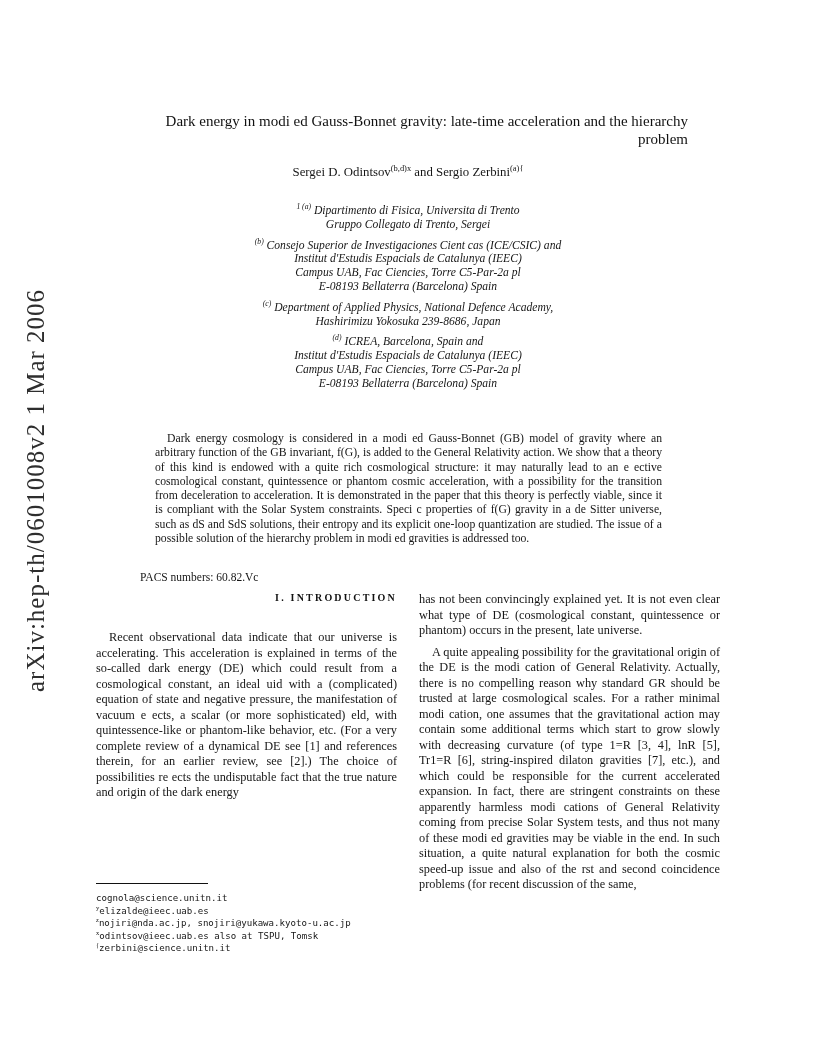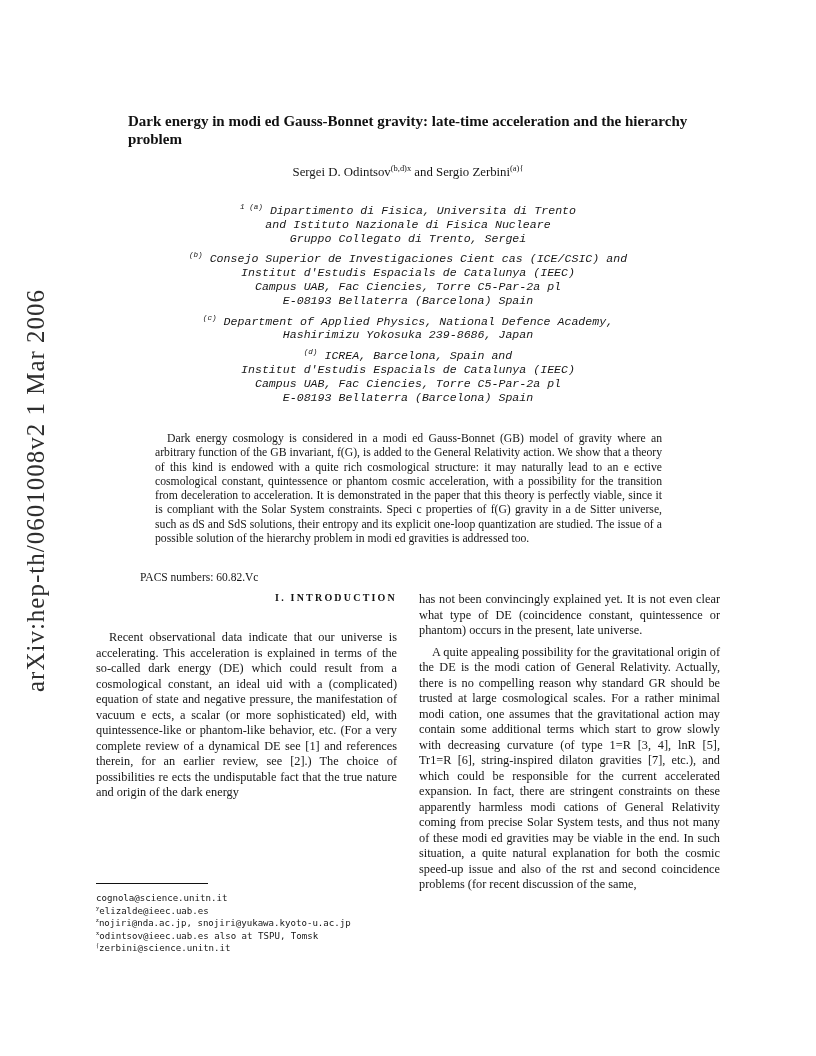--- a/index.html
+++ b/index.html
@@ -19,36 +19,36 @@
     transform-origin: 0 0;
     transform: rotate(-90deg);
     white-space: nowrap;
     font-size: 25px;
     letter-spacing: 1px;
     color: #2e2e2e;
   }
 
   .title {
     position: absolute; top: 112px; left: 128px; width: 560px;
-    text-align: left; font-size: 15px; line-height: 18px; color:#111;font-weight:bold;
+    text-align: right; font-size: 15px; line-height: 18px; color:#111;
   }
 
   sup { font-size: 66%; vertical-align: super; line-height: 0; }
 
   .authors {
     position: absolute; top: 164px; left: 96px; width: 624px;
     text-align: center; font-size: 12.8px; line-height: 16px;
   }
 
   .affils {
     position: absolute; top: 204px; left: 96px; width: 624px;
     text-align: center; font-style: italic;
     font-size: 11.6px; line-height: 13.8px;
   }
-  .affil { margin-bottom: 7px; font-family: Liberation Mono, monospace; }
+  .affil { margin-bottom: 7px; }
 
   .abstract {
     position: absolute; top: 417px; left: 140px; width: 537px;
     font-size: 11.7px; line-height: 14.3px; text-align: justify;
   }
   .abstract p { margin: 15px; text-indent: 12px; }
 
   .pacs { position: absolute; top: 571px; left: 140px; font-size: 11.5px; }
 
   .col-left  { position: absolute; top: 592px; left: 96px;  width: 301px; }
@@ -80,21 +80,20 @@
 
   <div class="title">Dark energy in modi ed Gauss-Bonnet gravity: late-time acceleration and the hierarchy problem</div>
 
   <div class="authors">
     <div><span>Sergei D. Odintsov</span><sup>(b,d)x</sup><span> and Sergio Zerbini</span><sup>(a){</sup></div>
   </div>
 
   <div class="affils">
     <div class="affil">
       <div><sup>1 (a)</sup> <span>Dipartimento di Fisica, Universita di Trento</span></div>
-      <div>and Istituto Nazionale di Fisica Nucleare</div>
       <div>Gruppo Collegato di Trento, Sergei</div>
     </div>
     <div class="affil">
       <div><sup>(b)</sup> <span>Consejo Superior de Investigaciones Cient cas (ICE/CSIC) and</span></div>
       <div>Institut d'Estudis Espacials de Catalunya (IEEC)</div>
       <div>Campus UAB, Fac Ciencies, Torre C5-Par-2a pl</div>
       <div>E-08193 Bellaterra (Barcelona) Spain</div>
     </div>
     <div class="affil">
       <div><sup>(c)</sup> <span>Department of Applied Physics, National Defence Academy,</span></div>
@@ -113,21 +112,21 @@
   </div>
 
   <div class="pacs">PACS numbers: 60.82.Vc</div>
 
   <div class="col-left">
     <h2 class="sec-head">I. INTRODUCTION</h2>
     <p class="par indent">Recent observational data indicate that our universe is accelerating. This acceleration is explained in terms of the so-called dark energy (DE) which could result from a cosmological constant, an ideal uid with a (complicated) equation of state and negative pressure, the manifestation of vacuum e ects, a scalar (or more sophisticated) eld, with quintessence-like or phantom-like behavior, etc. (For a very complete review of a dynamical DE see [1] and references therein, for an earlier review, see [2].) The choice of possibilities re ects the undisputable fact that the true nature and origin of the dark energy</p>
   </div>
 
   <div class="col-right">
-    <p class="par">has not been convincingly explained yet. It is not even clear what type of DE (coincidence constant, quintessence or phantom) occurs in the present, late universe.</p>
+    <p class="par">has not been convincingly explained yet. It is not even clear what type of DE (cosmological constant, quintessence or phantom) occurs in the present, late universe.</p>
     <p class="par indent">A quite appealing possibility for the gravitational origin of the DE is the modi cation of General Relativity. Actually, there is no compelling reason why standard GR should be trusted at large cosmological scales. For a rather minimal modi cation, one assumes that the gravitational action may contain some additional terms which start to grow slowly with decreasing curvature (of type 1=R [3, 4], lnR [5], Tr1=R [6], string-inspired dilaton gravities [7], etc.), and which could be responsible for the current accelerated expansion. In fact, there are stringent constraints on these apparently harmless modi cations of General Relativity coming from precise Solar System tests, and thus not many of these modi ed gravities may be viable in the end. In such situation, a quite natural explanation for both the cosmic speed-up issue and also of the rst and second coincidence problems (for recent discussion of the same,</p>
   </div>
 
   <div class="footnotes">
     <div class="fn-rule"></div>
     <div class="fn"><sup></sup><span class="fn-text">cognola@science.unitn.it</span></div>
     <div class="fn"><sup>y</sup><span class="fn-text">elizalde@ieec.uab.es</span></div>
     <div class="fn"><sup>z</sup><span class="fn-text">nojiri@nda.ac.jp, snojiri@yukawa.kyoto-u.ac.jp</span></div>
     <div class="fn"><sup>x</sup><span class="fn-text">odintsov@ieec.uab.es also at TSPU, Tomsk</span></div>
     <div class="fn"><sup>{</sup><span class="fn-text">zerbini@science.unitn.it</span></div>

